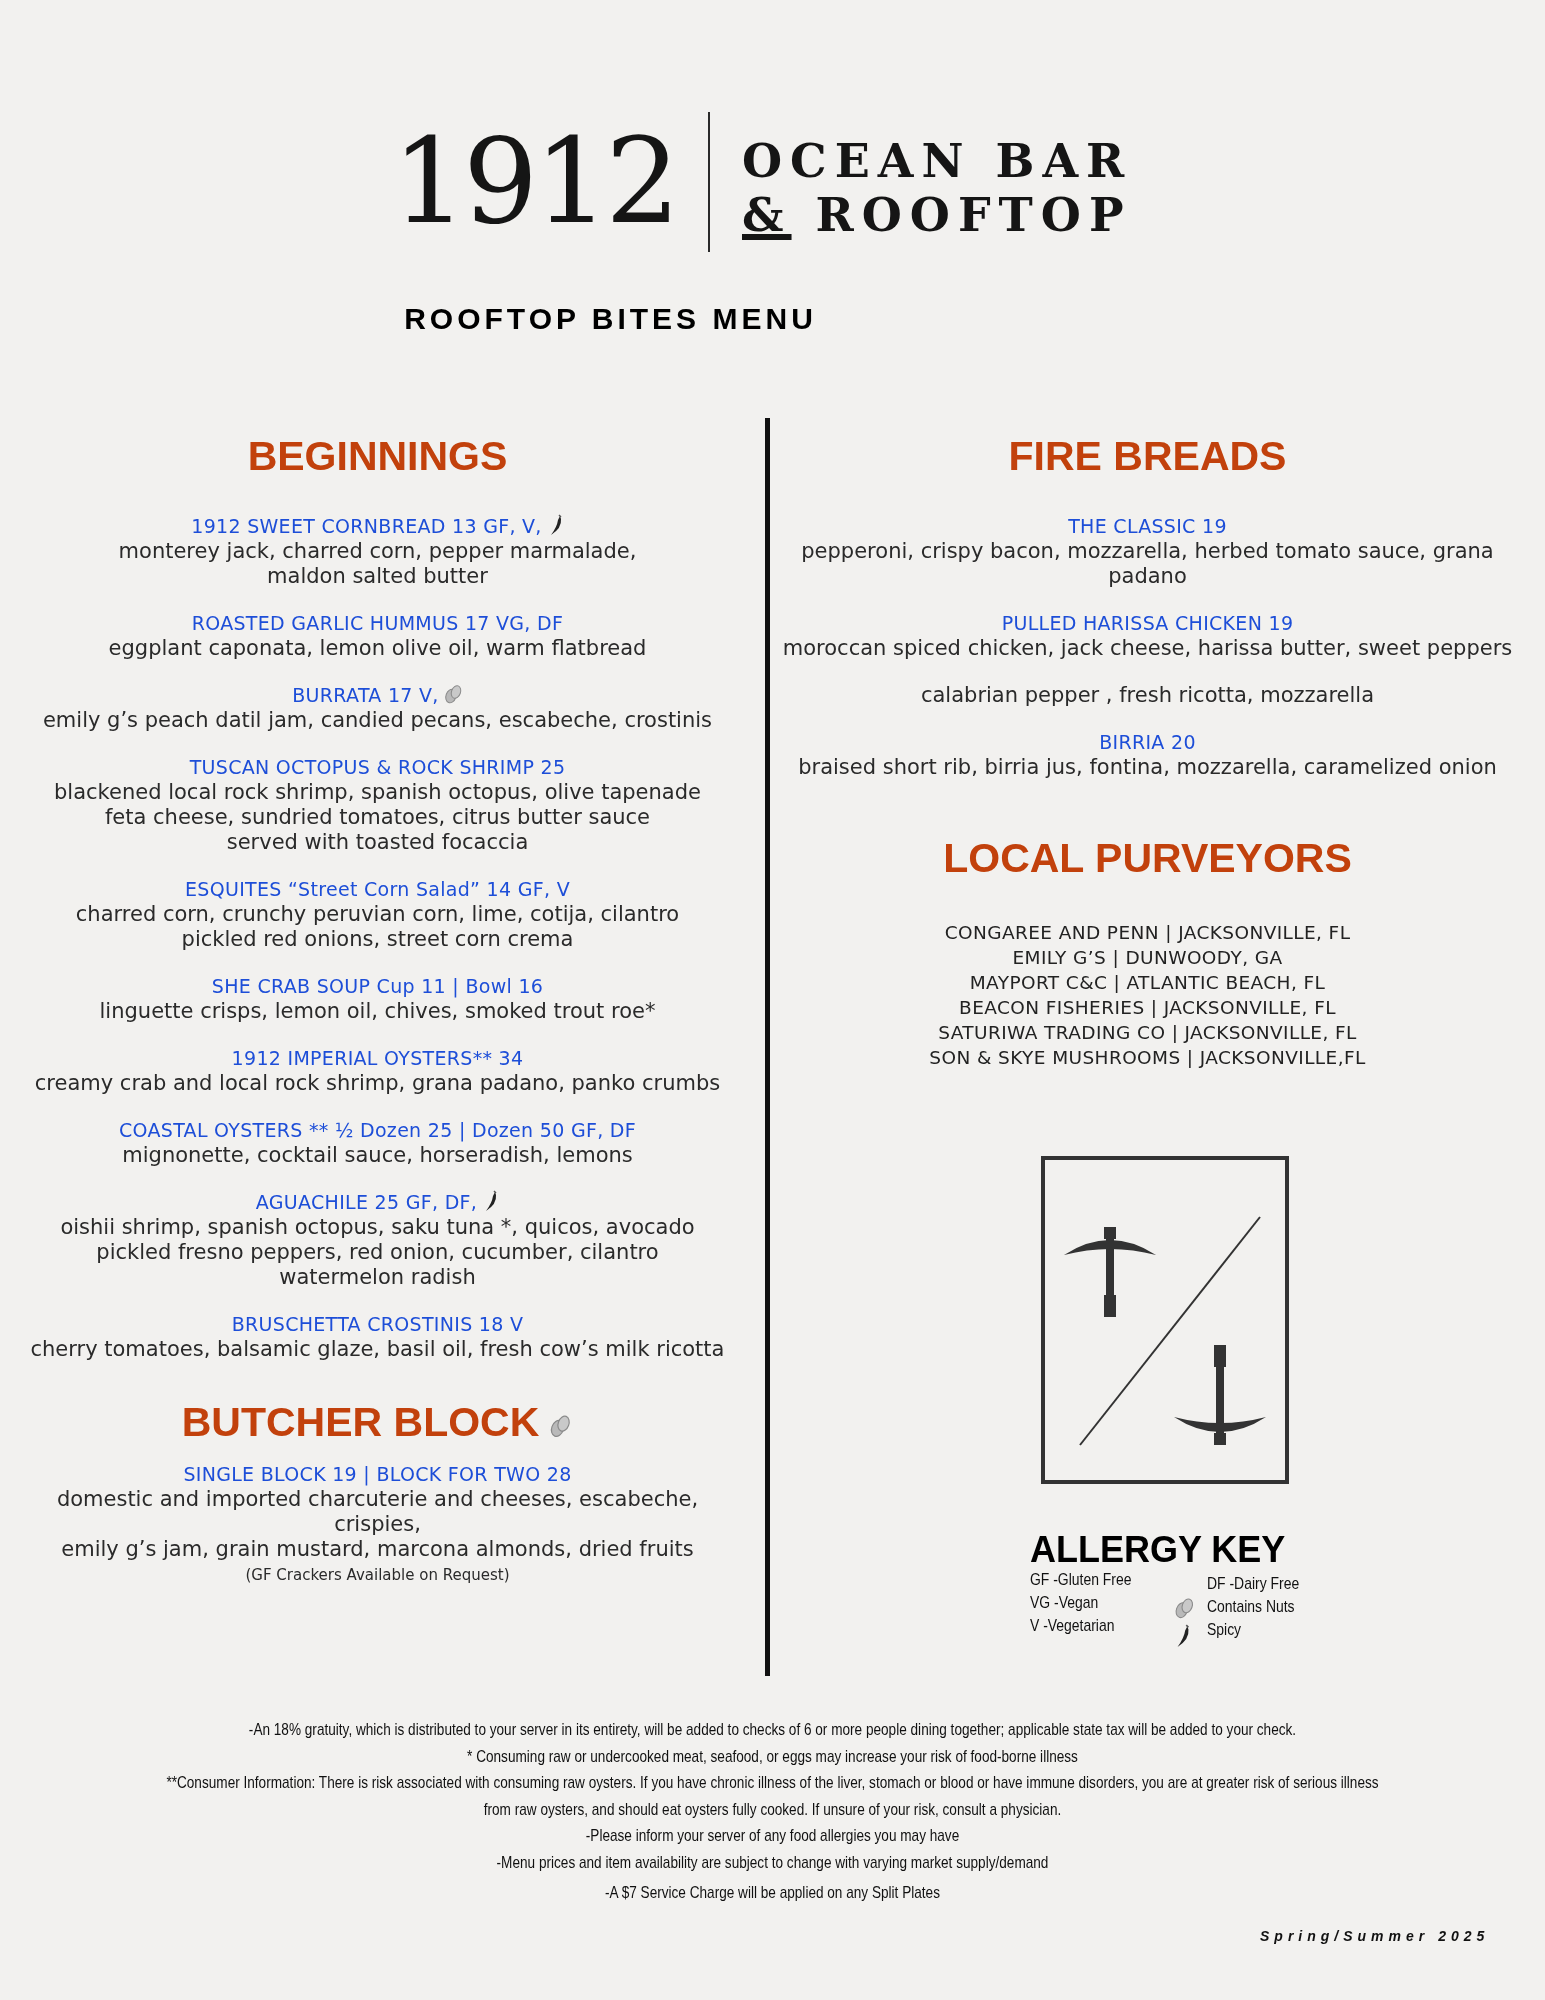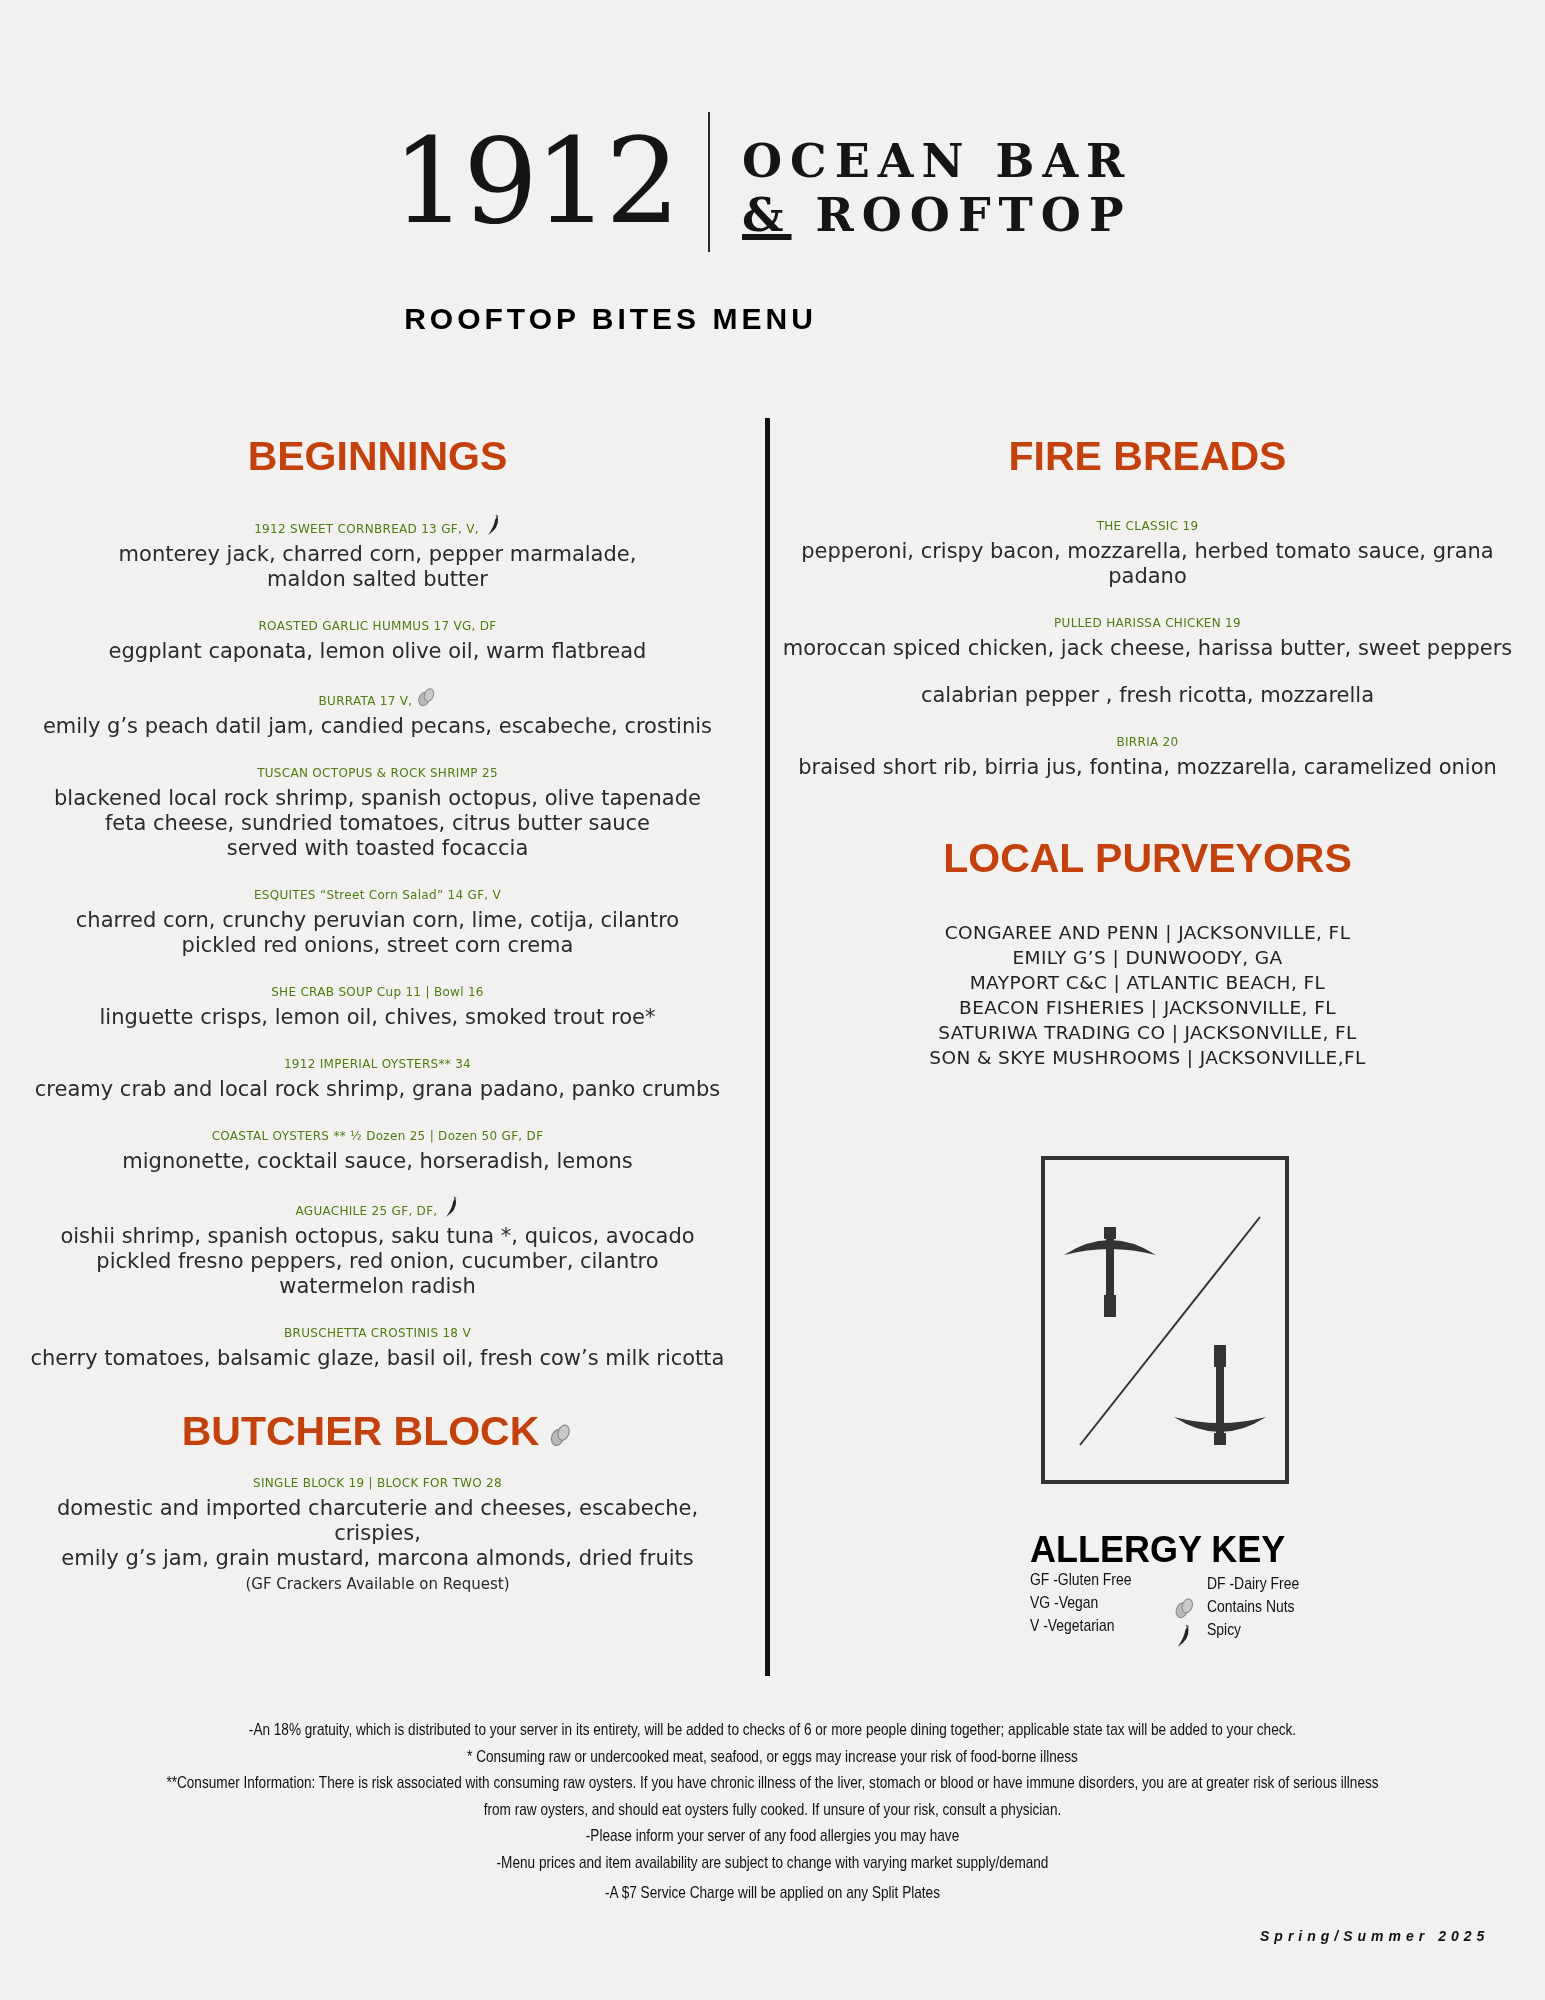--- a/index.html
+++ b/index.html
@@ -25,21 +25,21 @@
     font-family: "Liberation Sans", sans-serif; font-weight: bold; font-size: 30px; letter-spacing: 4px; color: #000;
   }
   .col-divider { position: absolute; left: 765px; top: 418px; width: 5px; height: 1258px; background: #111; }
   .col { position: absolute; text-align: center; }
   .col-left { left: 30px; width: 695px; top: 430px; }
   .col-right { left: 780px; width: 735px; top: 430px; }
   .section-title {
     font-family: "Liberation Sans", sans-serif; font-weight: bold; font-size: 41px; color: #c2410c; margin: 0 0 32px 0; line-height: 52px; text-align: center;
   }
   .item { margin-bottom: 22px; }
-  .item-name { font-family: "DejaVu Sans", sans-serif; font-size: 12px; color: #4d7c0f; line-height: 25px; letter-spacing: 0.3px; }
+  .item-name { font-family: "DejaVu Sans", sans-serif; font-size: 19px; color: #1d4ed8; line-height: 25px; letter-spacing: 0.3px; }
   .item-desc { font-family: "DejaVu Sans", sans-serif; font-size: 21px; color: #2a2a2a; line-height: 25px; white-space: pre-line; }
   .item-note { font-family: "DejaVu Sans", sans-serif; font-size: 15px; color: #2a2a2a; line-height: 26px; }
   .icon-chili { display: inline-block; width: 16px; height: 22px; vertical-align: -3px; margin-left: 6px; }
   .icon-nut { display: inline-block; width: 20px; height: 22px; vertical-align: -3px; margin-left: 4px; }
   .purveyors { font-family: "DejaVu Sans", sans-serif; font-size: 18.5px; line-height: 25px; color: #222; letter-spacing: 0.4px; }
   .logo-box { position: absolute; left: 1040px; top: 1155px; width: 250px; height: 330px; }
   .allergy-title {
     position: absolute; left: 1030px; top: 1508px; font-family: Liberation Sans, sans-serif; font-weight: bold; font-size: 36px; color: #000; margin-top: 21px;
   }
   .allergy-col { position: absolute; font-family: "Liberation Sans", sans-serif; font-size: 17px; line-height: 23px; color: #111; transform: scaleX(0.82); transform-origin: left top; }

